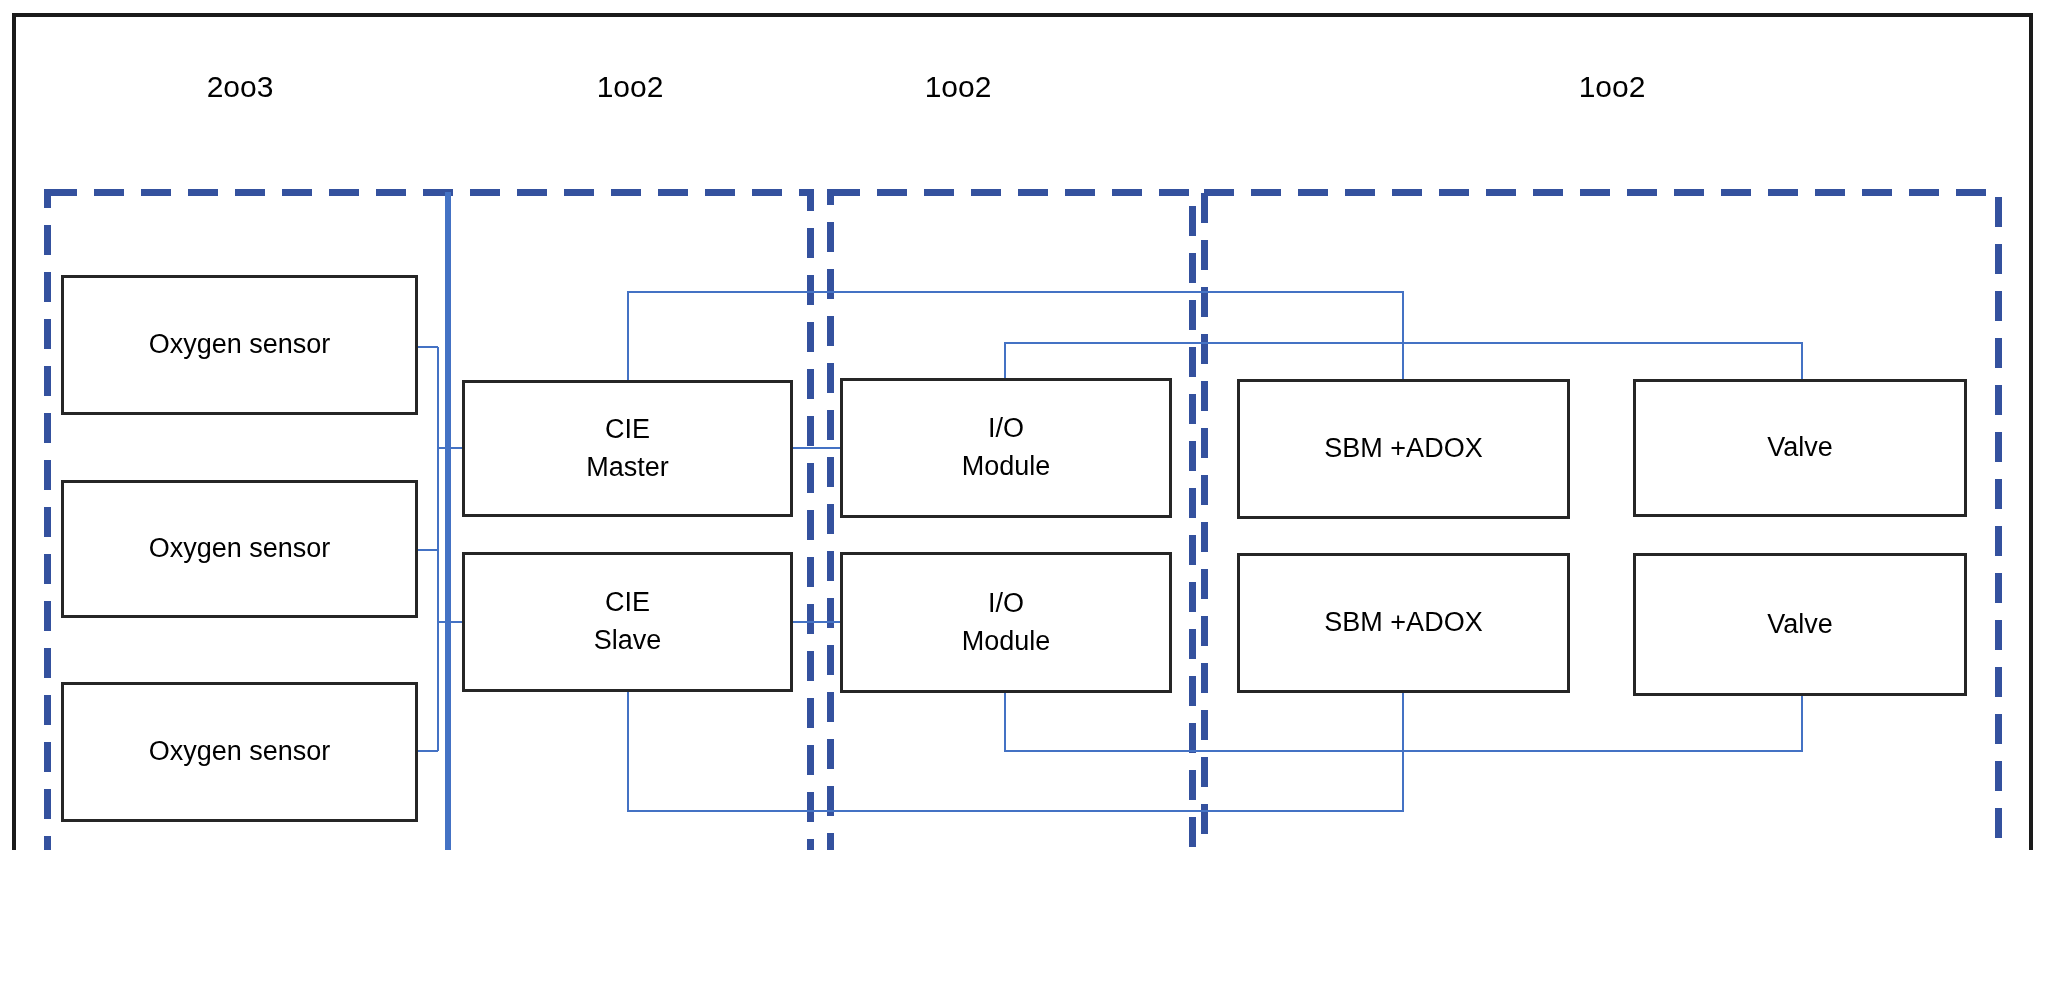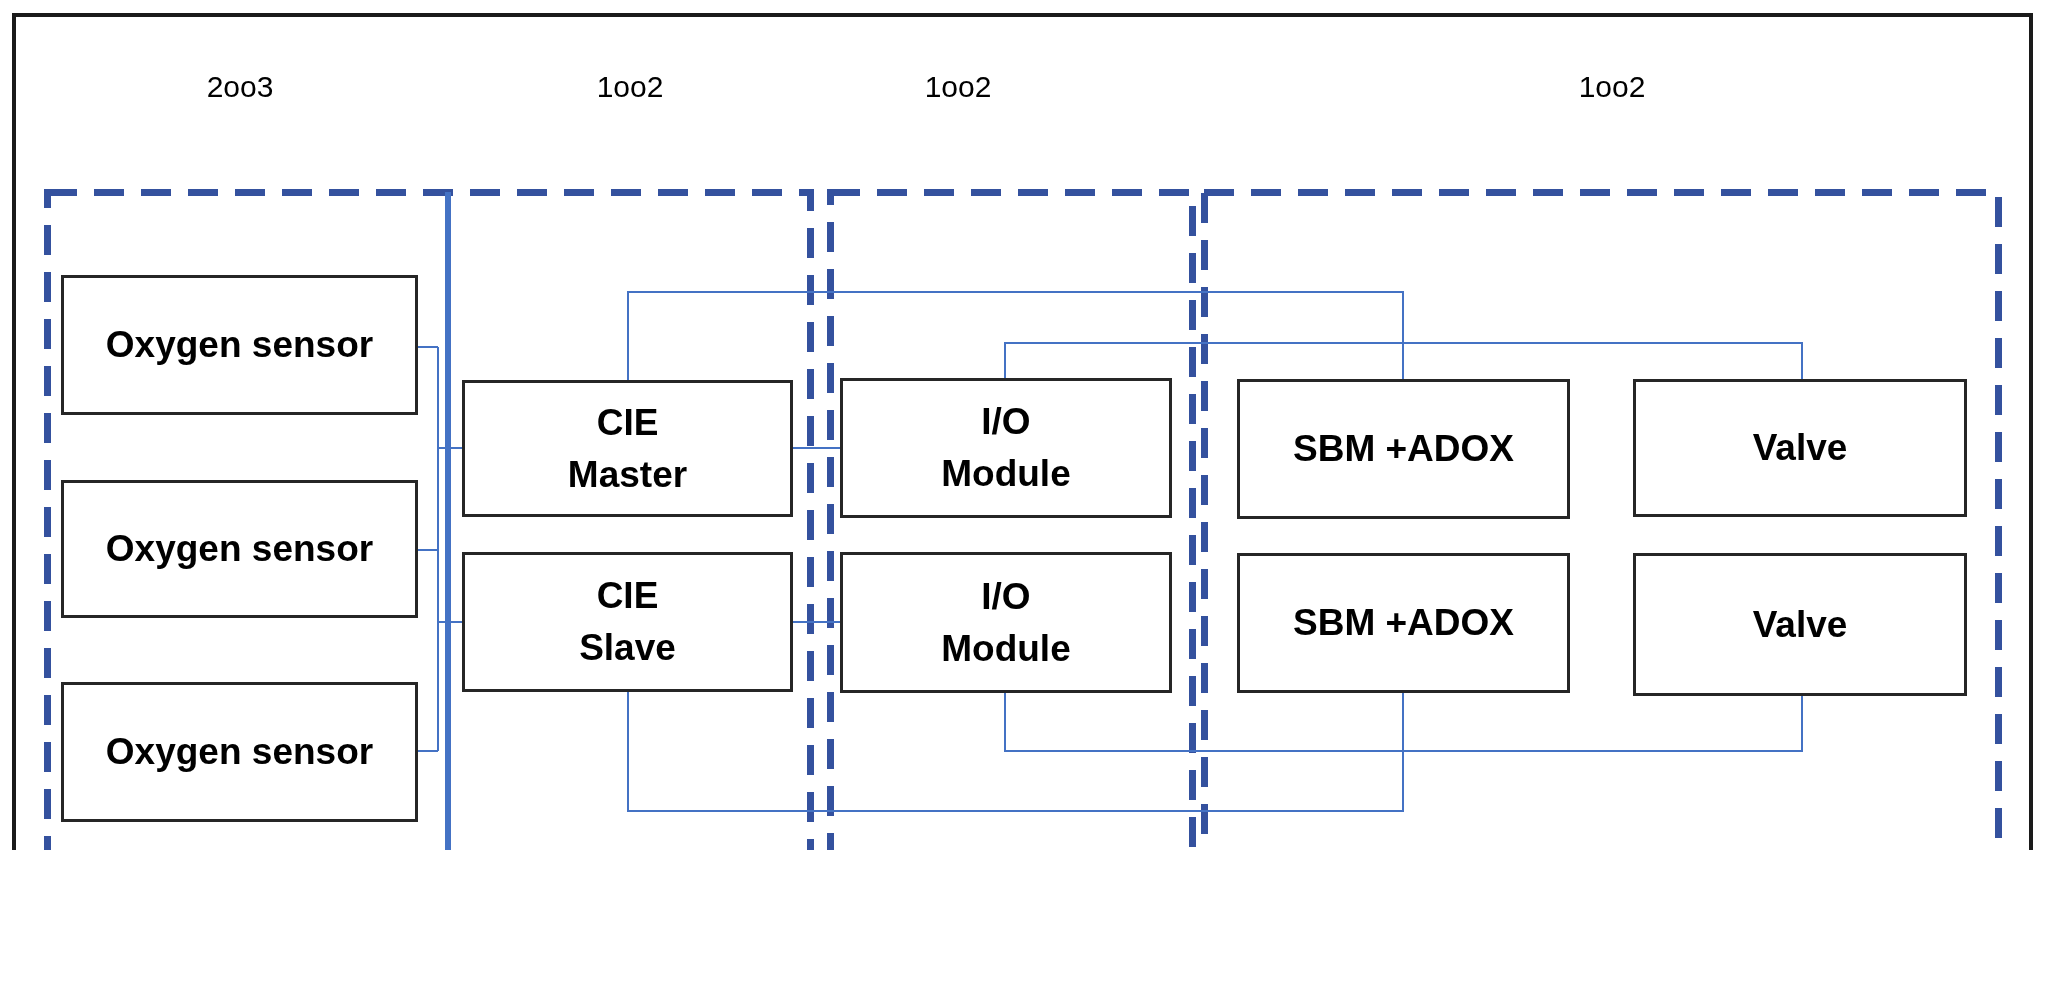--- a/index.html
+++ b/index.html
@@ -34,26 +34,25 @@
     white-space:nowrap;
   }
   .node{
     position:absolute;
     background:var(--bg);
     border:3px solid var(--box-border);
     display:flex;
     align-items:center;
     justify-content:center;
     text-align:center;
-    font-size:37px;
+    font-size:27px;
     line-height:1.4;
     color:var(--text);
     white-space:pre-line;
     z-index:3;
-    font-weight:bold;
   }
   svg.wires{
     position:absolute;left:0;top:0;width:2048px;height:986px;
     z-index:2;
   }
   .dashed-group{
     fill:none;
     stroke:var(--dash);
     stroke-width:7;
     stroke-dasharray:30 17;

